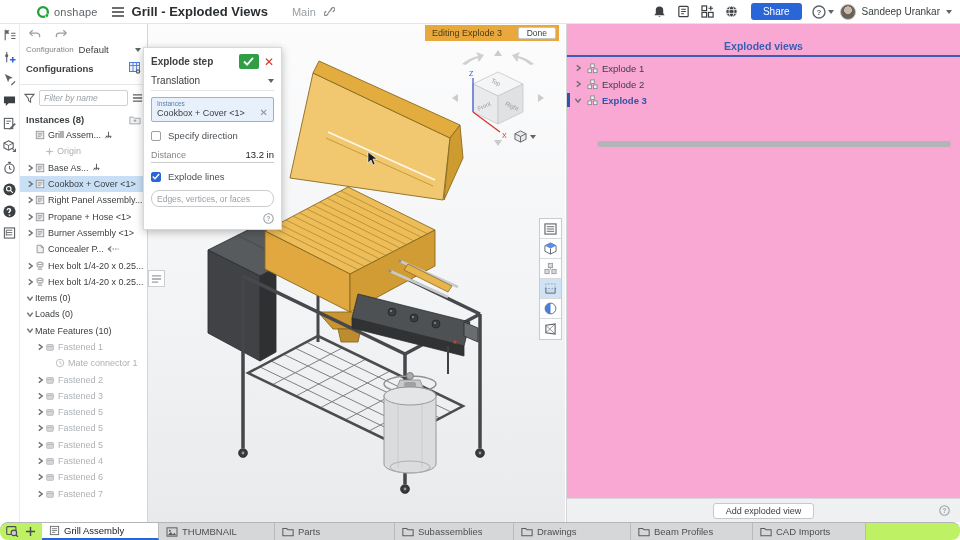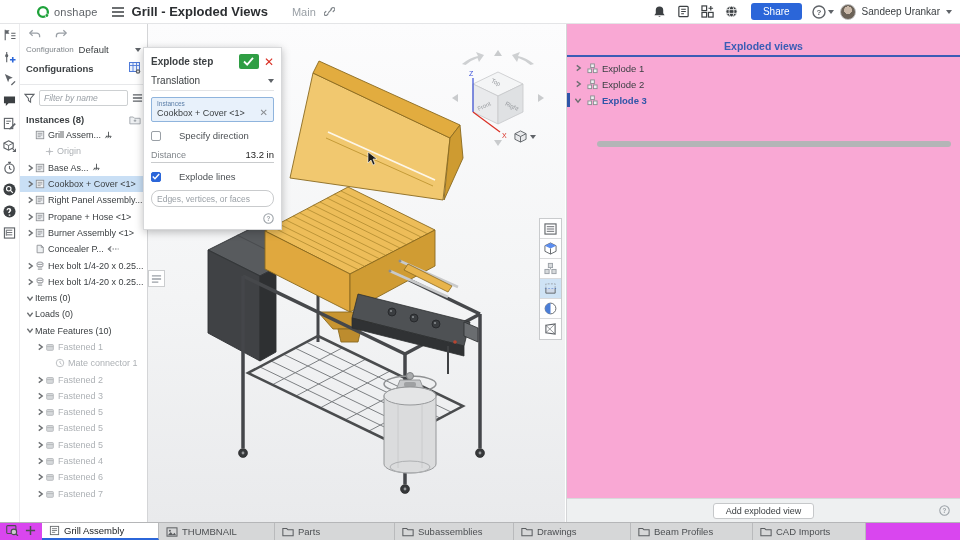--- a/index.html
+++ b/index.html
@@ -106,34 +106,34 @@
     align-items:center; justify-content:center; cursor:pointer; margin-right:5px; }
   #dlg-close { color:#d93025; font-size:12px; font-weight:bold; cursor:pointer; line-height:1; }
   #dlg-type { display:flex; align-items:center; justify-content:space-between; margin-top:6px;
     padding-bottom:4px; border-bottom:1px solid #e3e4e6; font-size:10px; color:#3c4043; cursor:pointer; }
   #dlg-chip { margin-top:6px; background:#e8f1fb; border:1px solid #8fb4dd; border-radius:2px;
     padding:2px 5px 3px 5px; }
   #dlg-chip .lbl { font-size:6.5px; color:#5b7ea8; }
   #dlg-chip .row { display:flex; align-items:center; justify-content:space-between; }
   #dlg-chip .val { font-size:9px; color:#3c4043; }
   #dlg-chip .x { color:#8a8d91; font-size:10px; cursor:pointer; }
-  .dlg-chk-row { display:flex; align-items:center; gap:18px; margin-top:8px; font-size:9.5px; color:#4c5054; }
+  .dlg-chk-row { display:flex; align-items:center; gap:7px; margin-top:8px; font-size:9.5px; color:#4c5054; }
   .chk { width:10px; height:10px; border:1px solid #9aa0a6; border-radius:2px; background:#fff; flex:none; }
   .chk.on { background:#2b66d9; border-color:#2b66d9; display:flex; align-items:center; justify-content:center; }
   #dlg-dist { display:flex; align-items:baseline; margin-top:8px; border-bottom:1px solid #c9cbcd;
     padding-bottom:2px; }
   #dlg-dist .lbl { font-size:9px; color:#80868b; flex:1; }
   #dlg-dist .val { font-size:9.5px; color:#222; }
   #dlg-sel-input { margin-top:8px; border:1px solid #c9cbcd; border-radius:8px; height:17px;
     display:flex; align-items:center; padding:0 5px; font-size:8.5px; color:#9aa0a6; }
   #dlg-footer { display:flex; justify-content:flex-end; margin-top:6px; }
 
   
-  #tabbar { position:absolute; left:0; right:0; bottom:0; height:18px; background:#d946ef;
-    border-top:1px solid #b5b6b8; display:flex; align-items:flex-end; z-index:50; }
+  #tabbar { position:absolute; left:0; right:0; bottom:0; height:18px; background:#bef264;
+    border-top:1px solid #b5b6b8; display:flex; align-items:flex-start; z-index:50;border-radius:8px; }
   #tabbar-tools { display:flex; align-items:center; gap:6px; padding:0 6px 2px 6px; height:18px; }
   #tabs { display:flex; height:17px; }
   .tab { display:flex; align-items:center; gap:4px; padding:0 7px; background:#d6d7d8;
     border-right:1px solid #b9babc; font-size:9.5px; color:#4c4f52; flex:none; overflow:hidden;
     white-space:nowrap; cursor:pointer; height:17px; }
   .tab.active { background:#fff; border-bottom:2px solid #2b66d9; color:#212427; }
 </style>
 </head>
 <body>
 
@@ -769,20 +769,24 @@
       <line x1="250" y1="380" x2="250" y2="444" stroke="#c6c7c9" stroke-width="0.8"></line>
       <line x1="274" y1="380" x2="274" y2="444" stroke="#c6c7c9" stroke-width="0.8"></line>
       <ellipse cx="262" cy="443" rx="20" ry="6" fill="none" stroke="#aeb0b2"></ellipse>
     </g>
 
     <g>
       <polygon points="220,128 220,139 223,136 225,141 227,140 225,135 229,135" fill="#1a1a1a" stroke="#fff" stroke-width="0.6"></polygon>
     </g>
   </svg>
 
+  <div id="banner">
+    <span>Editing Explode 3</span>
+    <span id="banner-done">Done</span>
+  </div>
 
   <svg id="viewcube" width="100" height="100" viewBox="0 0 100 100">
     <g fill="#c9cbcd">
       <path d="M14 14 A40 40 0 0 1 30 6 l-2-4 8 3-5 7-1.5-4a36 36 0 0 0-12 7z" opacity="0.9"></path>
       <path d="M86 14 A40 40 0 0 0 70 6 l2-4-8 3 5 7 1.5-4a36 36 0 0 1 12 7z" opacity="0.9"></path>
       <polygon points="50,0 46,6 54,6"></polygon>
       <polygon points="4,48 10,44 10,52"></polygon>
       <polygon points="96,48 90,44 90,52"></polygon>
       <polygon points="50,96 46,90 54,90"></polygon>
     </g>

